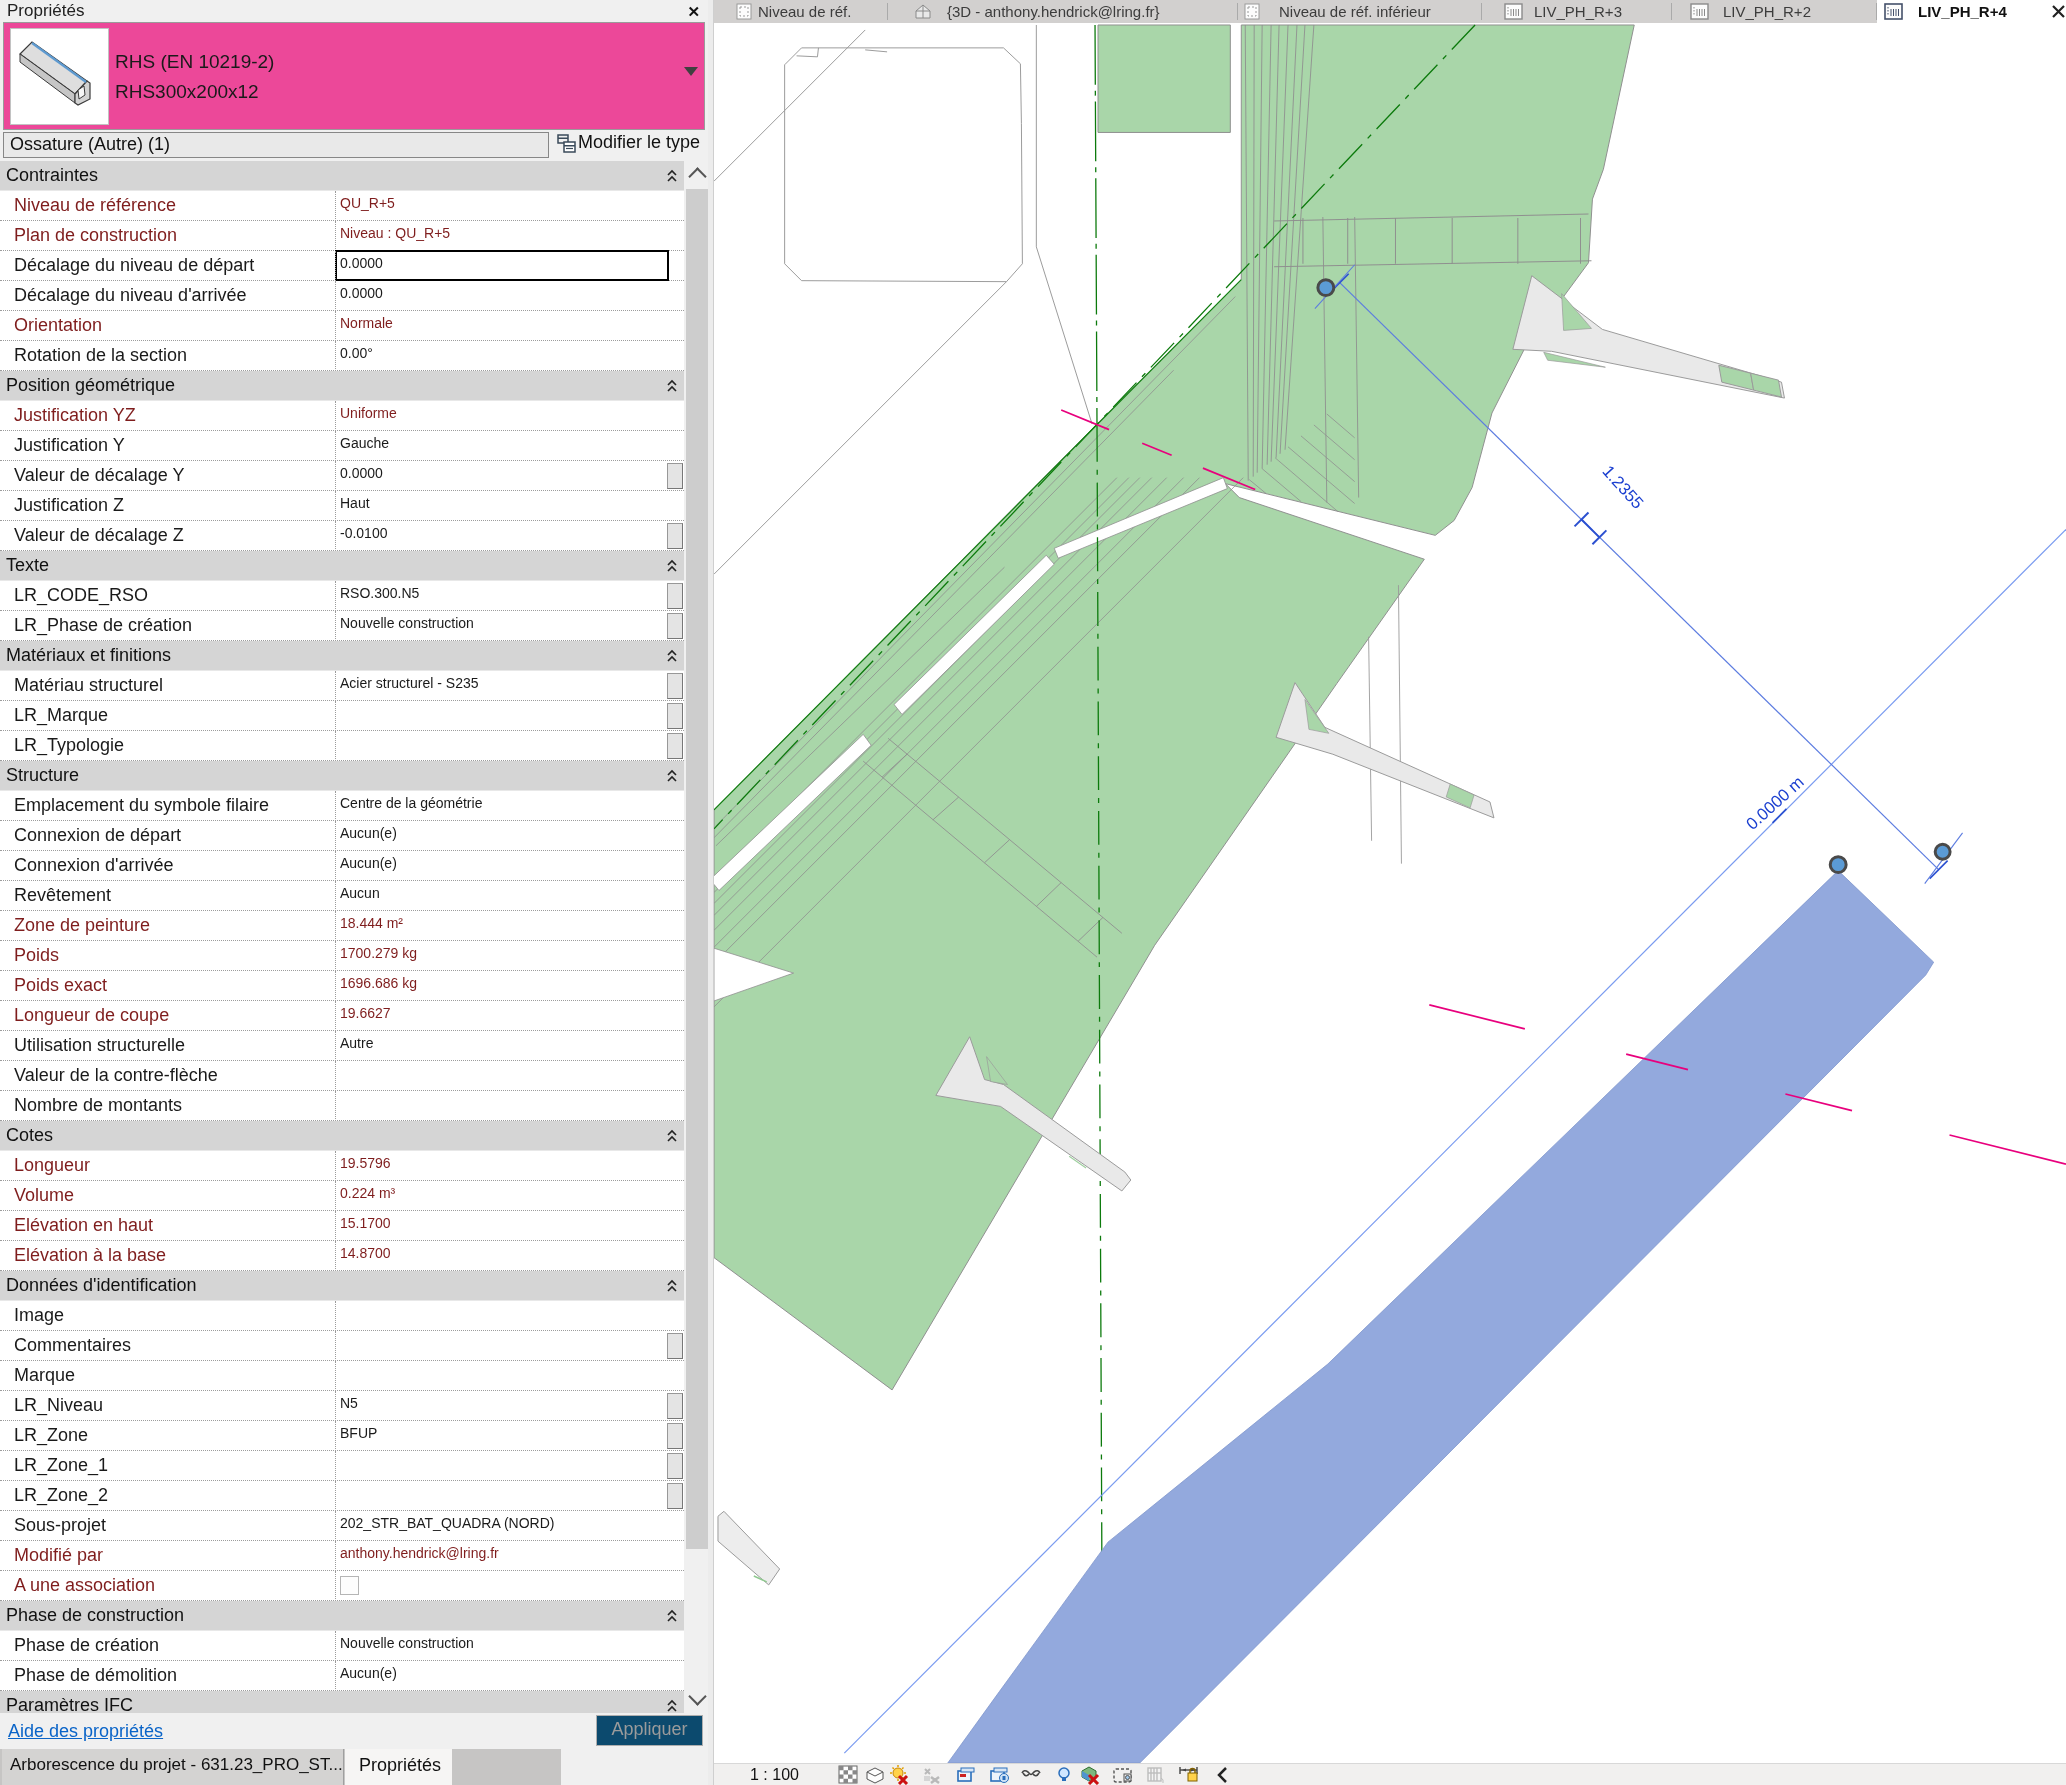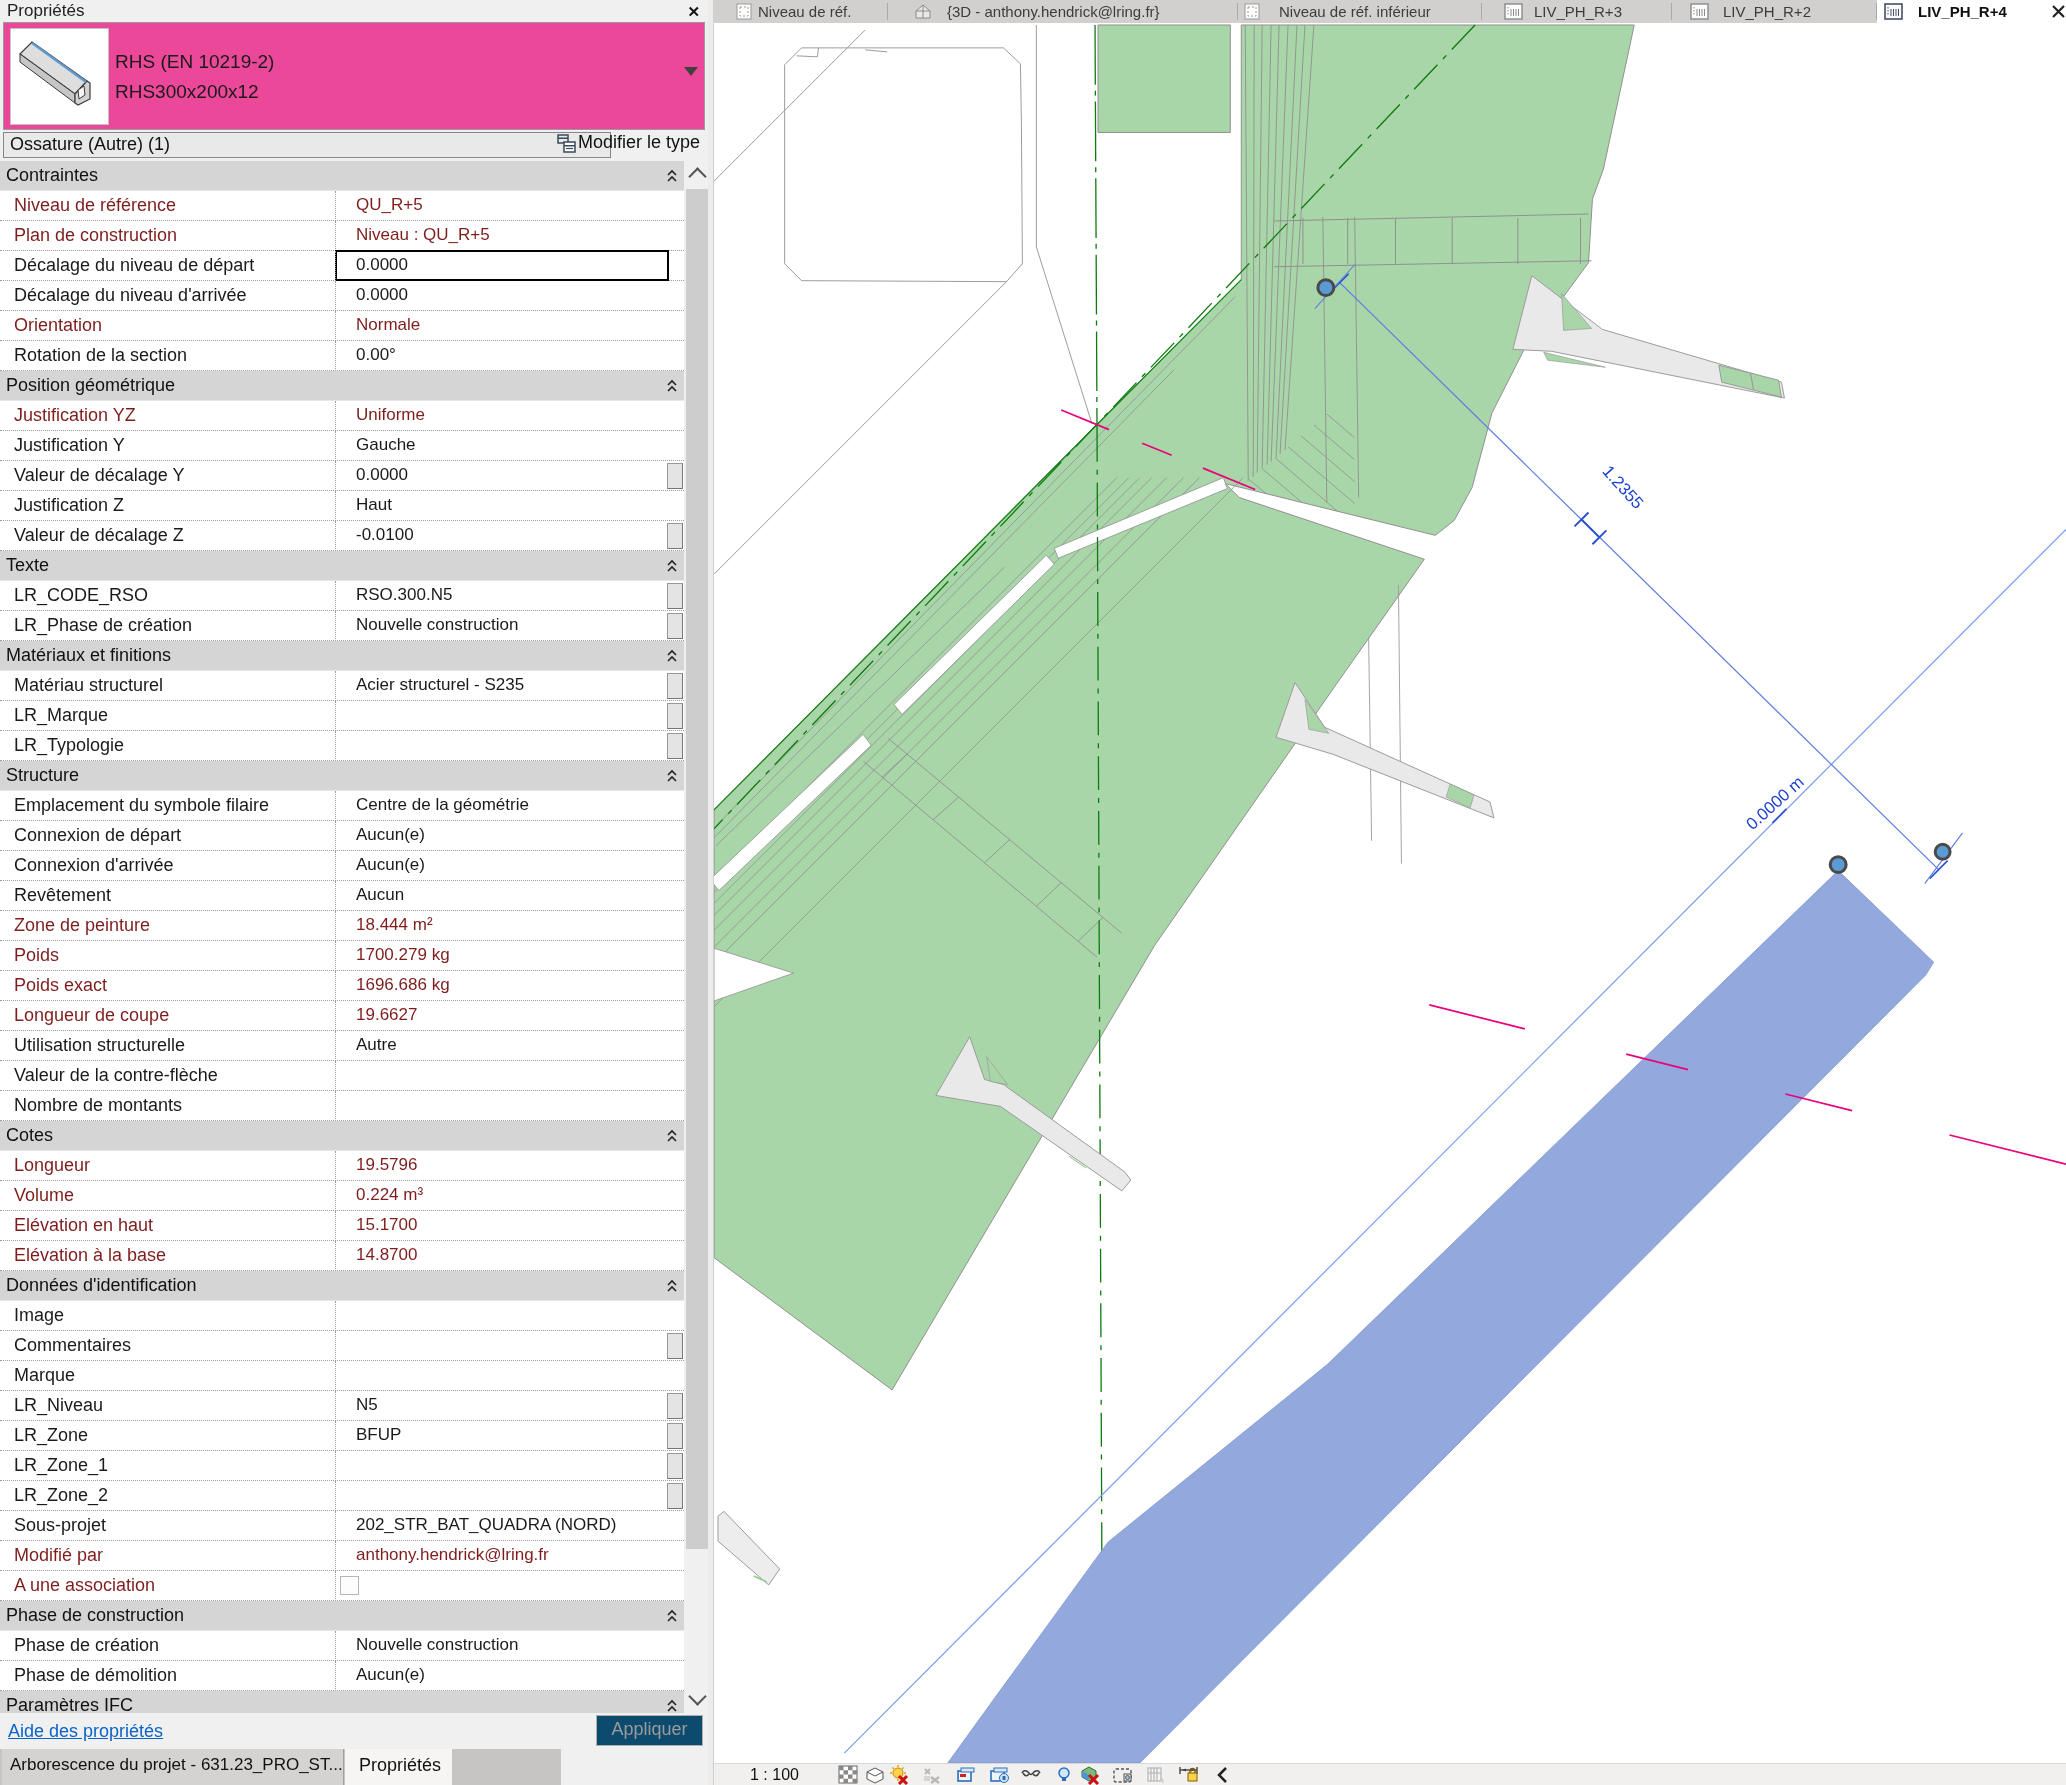--- a/index.html
+++ b/index.html
@@ -4,32 +4,32 @@
 *{margin:0;padding:0;box-sizing:border-box}
 html,body{width:2067px;height:1785px;overflow:hidden;font-family:"Liberation Sans",sans-serif;background:#fff}
 #panel{position:absolute;left:0;top:0;width:708px;height:1785px;background:#f0f0f0}
 #ptitle{position:absolute;left:0;top:0;width:708px;height:22px;font-size:17px;color:#222;padding-left:7px;padding-top:1px}
 #pclose{position:absolute;right:8px;top:3px;font-size:15px;color:#111;font-weight:bold}
 #typesel{position:absolute;left:3px;top:22px;width:702px;height:108px;background:#ec4899;border:1px solid #9a9a9a}
 #thumb{position:absolute;left:6px;top:5px;width:99px;height:97px;border:1px solid #c2c2c2;background:#fff}
 #tsline1{position:absolute;left:111px;top:28px;font-size:19px;color:#1a1a1a}
 #tsline2{position:absolute;left:111px;top:58px;font-size:19px;color:#1a1a1a}
 #tsarrow{position:absolute;right:6px;top:44px;width:0;height:0;border-left:7px solid transparent;border-right:7px solid transparent;border-top:9px solid #404040}
-#combo{position:absolute;left:3px;top:132px;width:608px;height:26px;background:#e9e9e9;border:1px solid #878787;font-size:18px;color:#111;padding:1px 0 0 6px}
+#combo{position:absolute;left:3px;top:132px;width:546px;height:26px;background:#e9e9e9;border:1px solid #878787;font-size:18px;color:#111;padding:1px 0 0 6px}
 #comboarr{position:absolute;left:523px;top:141px;width:9px;height:9px;border-left:1.8px solid #444;border-bottom:1.8px solid #444;transform:rotate(-45deg)}
 #modbtn{position:absolute;left:553px;top:130px;width:152px;height:29px;font-size:18px;color:#111}
 #modico{position:absolute;left:4px;top:4px}
 #modtxt{position:absolute;left:25px;top:2px}
 #tbl{position:absolute;left:0;top:161px;width:684px;background:#fff}
 .hdr{height:30px;background:#d5d5d5;position:relative;border-bottom:1px solid #e8e8e8}
 .hdr span{position:absolute;left:6px;top:4px;font-size:18px;color:#111}
 .chev{position:absolute;right:7px;top:8px}
 .row{height:30px;position:relative;border-bottom:1px dotted #9c9c9c;background:#fff}
 .lbl{position:absolute;left:14px;top:4px;font-size:18px;color:#1a1a1a;white-space:nowrap}
-.val{position:absolute;left:356px;top:4px;font-size:17px;color:#1a1a1a;white-space:nowrap}
+.val{position:absolute;left:340px;top:4px;font-size:14px;color:#1a1a1a;white-space:nowrap}
 .g{color:#7f1d1d}
 .vline{position:absolute;left:335px;top:0;width:1px;height:30px;border-left:1px dotted #9c9c9c}
 .row .btn{position:absolute;left:667px;top:2px;width:16px;height:26px;background:#e4e4e4;border:1px solid #989898;border-right-color:#777;border-bottom-color:#777}
 .focus{position:absolute;left:335px;top:-1px;width:334px;height:31px;border:2px solid #000}
 .chk{position:absolute;left:340px;top:5px;width:19px;height:19px;border:1px solid #b5b5b5;background:#fdfdfd}
 #sb{position:absolute;left:686px;top:161px;width:24px;height:1552px;background:#f0f0f0}
 #sbthumb{position:absolute;left:0;top:28px;width:24px;height:1360px;background:#cdcdcd}
 .sarr{position:absolute;left:5px;width:13px;height:13px;border-left:2.2px solid #555;border-top:2.2px solid #555}
 #pfoot{position:absolute;left:0;top:1713px;width:708px;height:36px;background:#f0f0f0}
 #aide{position:absolute;left:8px;top:8px;font-size:18px;color:#0a64c8;text-decoration:underline}

